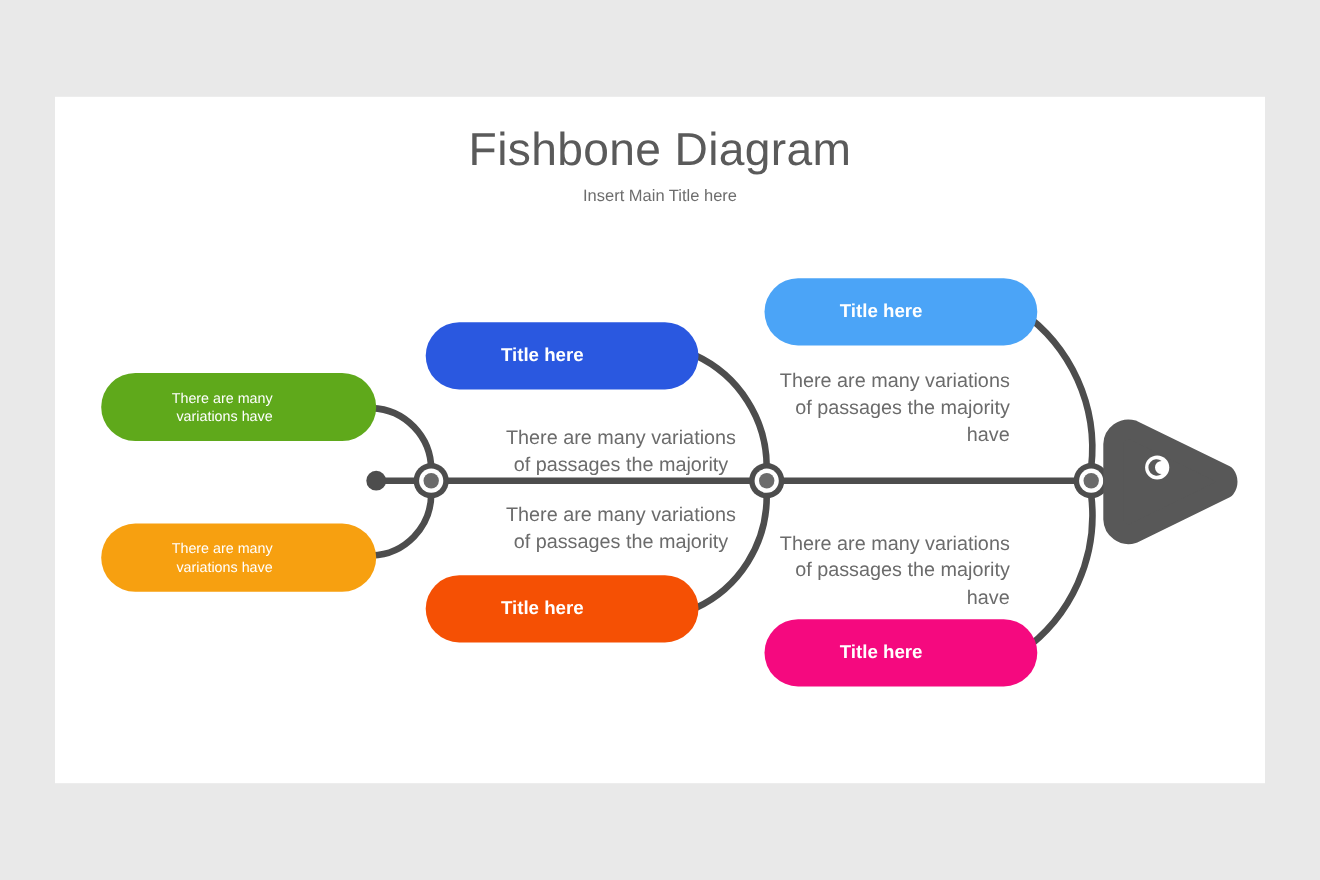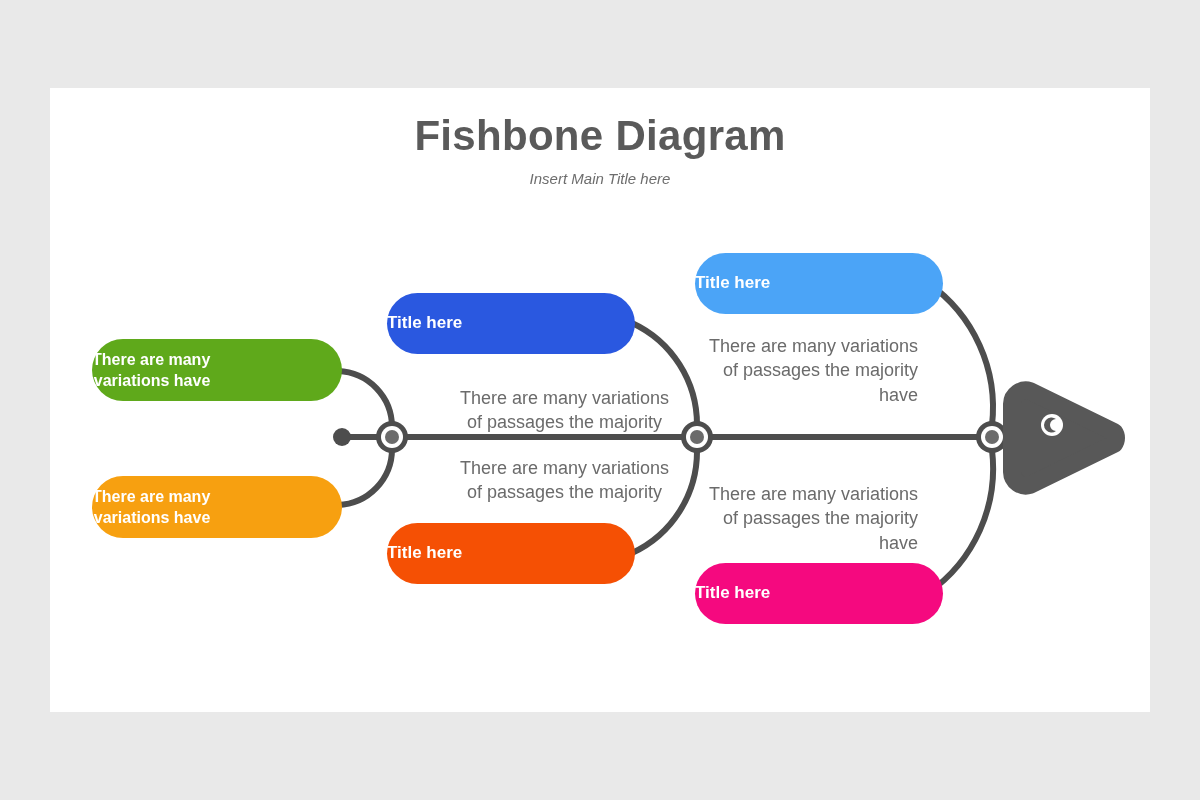--- a/index.html
+++ b/index.html
@@ -21,34 +21,33 @@
     height: 624px;
     background: #ffffff;
   }
   #page-title {
     position: absolute;
     left: 0;
     top: 24px;
     width: 1100px;
     text-align: center;
     font-size: 42px;
-    font-weight: 700;
+    font-weight: 400;
     color: #5a5a5a;
     letter-spacing: 0.3px;
   }
   #page-subtitle {
     position: absolute;
     left: 0;
     top: 82px;
     width: 1100px;
     text-align: center;
     font-size: 15px;
     font-weight: 400;
     color: #6d6d6d;
-    font-style: italic;
   }
   #diagram {
     position: absolute;
     left: 0;
     top: 0;
     width: 1100px;
     height: 624px;
   }
   svg.layer {
     position: absolute;
@@ -56,32 +55,32 @@
     top: 0;
     width: 1100px;
     height: 624px;
   }
   .pill {
     position: absolute;
     box-sizing: border-box;
     border-radius: 999px;
     display: flex;
     align-items: center;
-    justify-content: flex-start;
+    justify-content: center;
     color: #ffffff;
   }
   .pill-title {
     font-size: 17px;
     font-weight: bold;
     padding-right: 36px;
     line-height: 1.2;
   }
   .pill-multi {
-    font-size: 16px;
-    font-weight: 700;
+    font-size: 13px;
+    font-weight: 400;
     padding-right: 30px;
     text-align: right;
     line-height: 1.33;
   }
   .desc {
     position: absolute;
     font-size: 18px;
     color: #6b6b6b;
     line-height: 1.35;
     text-align: right;

